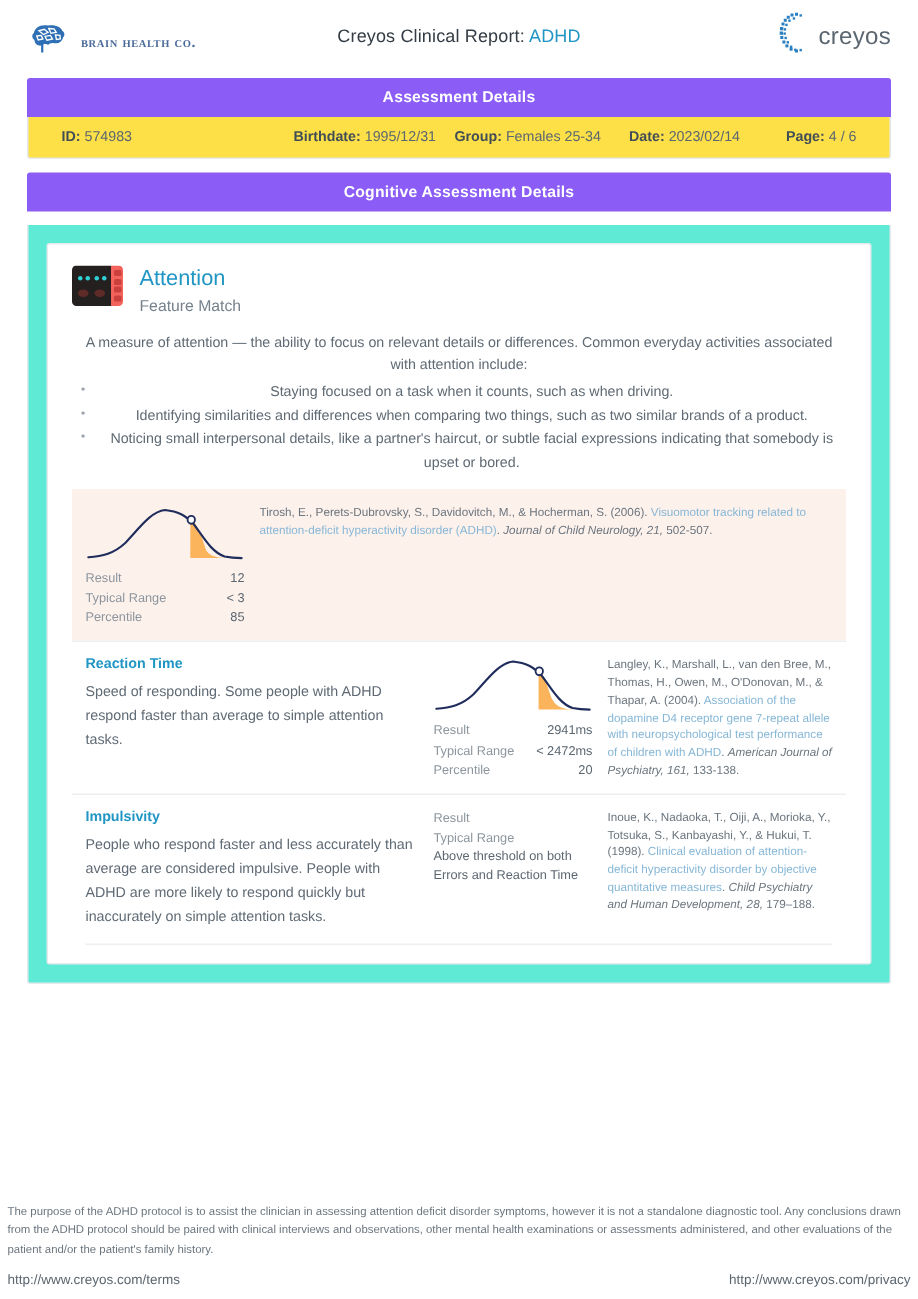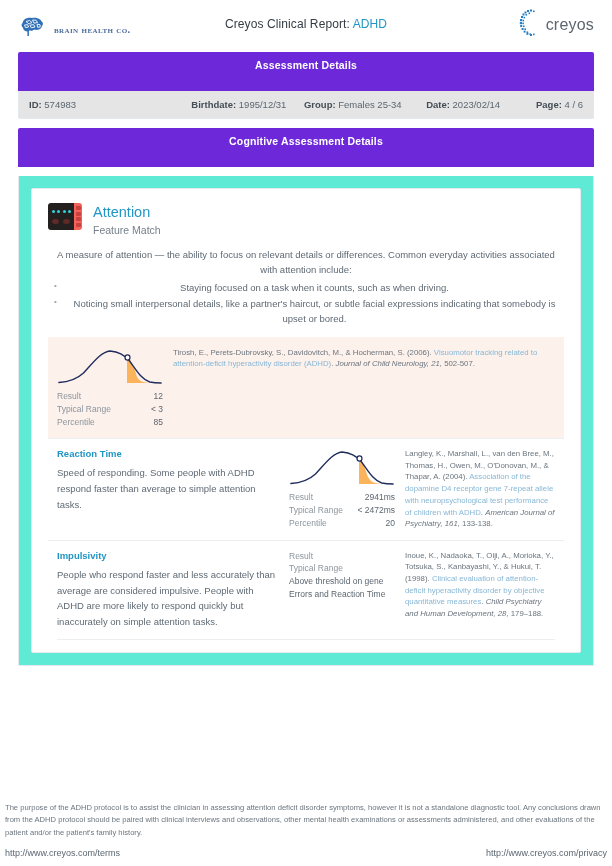--- a/index.html
+++ b/index.html
@@ -27,27 +27,27 @@
     font-size:12px; color:#333c44; font-weight:400; letter-spacing:0.1px;
     position:absolute; left:50%; transform:translateX(-50%); top:17px; white-space:nowrap;
   }
   .report-title .accent { color:#2196c4; }
   .creyos-logo { display:flex; align-items:center; gap:3px; }
   .creyos-word { font-size:16px; color:#5b6670; letter-spacing:0.2px; font-weight:400; }
 
   
   .band-wrap { padding: 0 18px; }
   .band {
-    background:#6d28d9; color:#fff; text-align:center;
+    background:#8b5cf6; color:#fff; text-align:center;
     font-size:10.5px; font-weight:bold; letter-spacing:0.15px;
-    padding:7px 0 20px; border-radius:2px 2px 0 0;
+    padding:7px 0 7px; border-radius:2px 2px 0 0;
   }
   .details-strip {
-    background:#e5e5e5; border:1px solid #e4e9ee; border-top:none;
-    display:flex; padding:8px 10px; border-radius:0 0 2px 2px;
+    background:#fde047; border:1px solid #e4e9ee; border-top:none;
+    display:flex; padding:8px 22px; border-radius:0 0 2px 2px;
   }
   .details-cell { font-size:9.5px; color:#5b6670; white-space:nowrap; }
   .details-cell b { font-weight:bold; color:#434d56; }
 
   
   .panel-outer {
     margin: 9px 18px 0; background:#5eead4; border:1px solid #e4e9ee;
     border-top:none; border-radius:0 0 2px 2px; padding:12px;
   }
   .card {
@@ -226,20 +226,21 @@
         <div class="test-titles">
           <div class="test-name">Attention</div>
           <div class="test-sub">Feature Match</div>
         </div>
       </div>
 
       <div class="desc">
         <div>A measure of attention — the ability to focus on relevant details or differences. Common everyday activities associated with attention include:</div>
         <ul>
           <li>Staying focused on a task when it counts, such as when driving.</li>
+          <li>Identifying similarities and differences when comparing two things, such as two similar brands of a  product.</li>
           <li>Noticing small interpersonal details, like a partner's haircut, or subtle facial expressions indicating that somebody is upset or bored.</li>
         </ul>
       </div>
 
       <div class="metrics">
 
         <div class="metric flag">
           <div class="m-mid">
             <svg class="curve" viewBox="0 0 112 40" preserveAspectRatio="none">
               <path d="M74,10 C79,13 82,22 85,31 C87,34 89,35 92,36 L74,36 Z" fill="#fbb45c"></path>
@@ -297,21 +298,21 @@
 
         <div class="metric">
           <div class="m-left">
             <div class="m-title">Impulsivity</div>
             <div class="m-text">People who respond faster and less accurately than average are considered impulsive. People with ADHD are more likely to respond quickly but inaccurately on simple attention tasks.</div>
           </div>
           <div class="m-mid">
             <div class="stacked">
               <div class="lbl">Result</div>
               <div class="lbl">Typical Range</div>
-              <div class="val">Above threshold on gene Errors and Reaction Time</div>
+              <div class="val">Above threshold on both Errors and Reaction Time</div>
             </div>
           </div>
           <div class="m-right">
             <div class="cite"><span>Inoue, K., Nadaoka, T., Oiji, A., Morioka, Y., Totsuka, S., Kanbayashi, Y., &amp; Hukui, T. (1998). </span><span class="lnk">Clinical evaluation of attention-deficit hyperactivity disorder by objective quantitative measures</span>. <i>Child Psychiatry and Human Development, 28,</i><span> 179–188.</span></div>
           </div>
         </div>
 
         <div class="metric-foot"></div>
       </div>
     </div>

